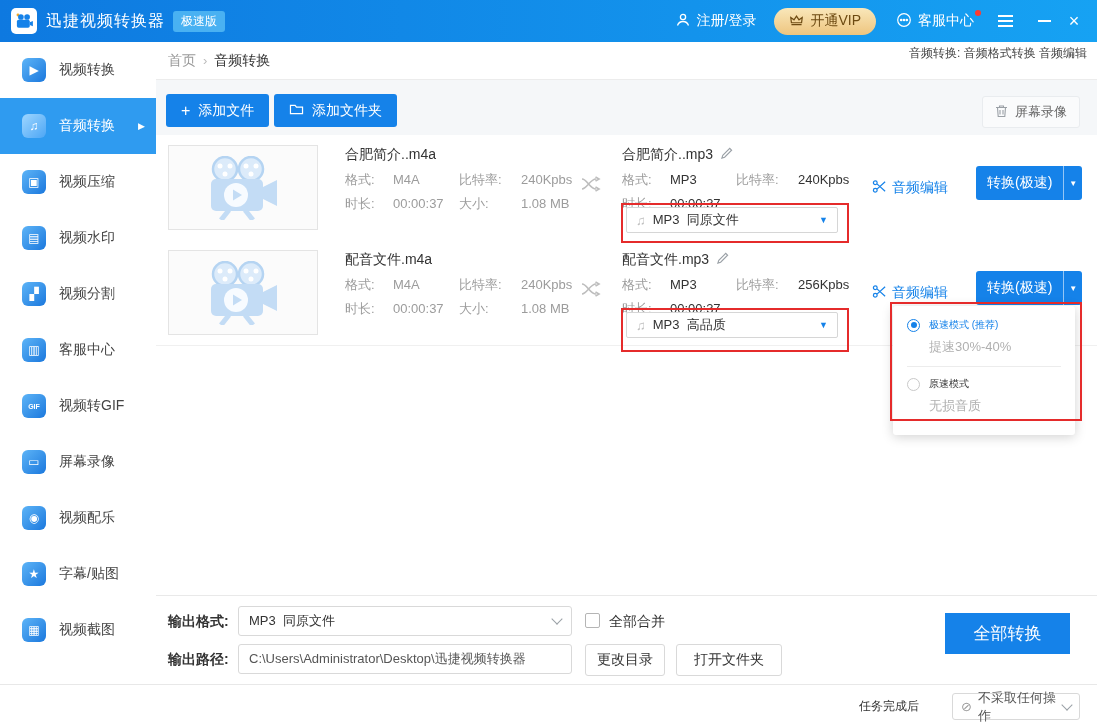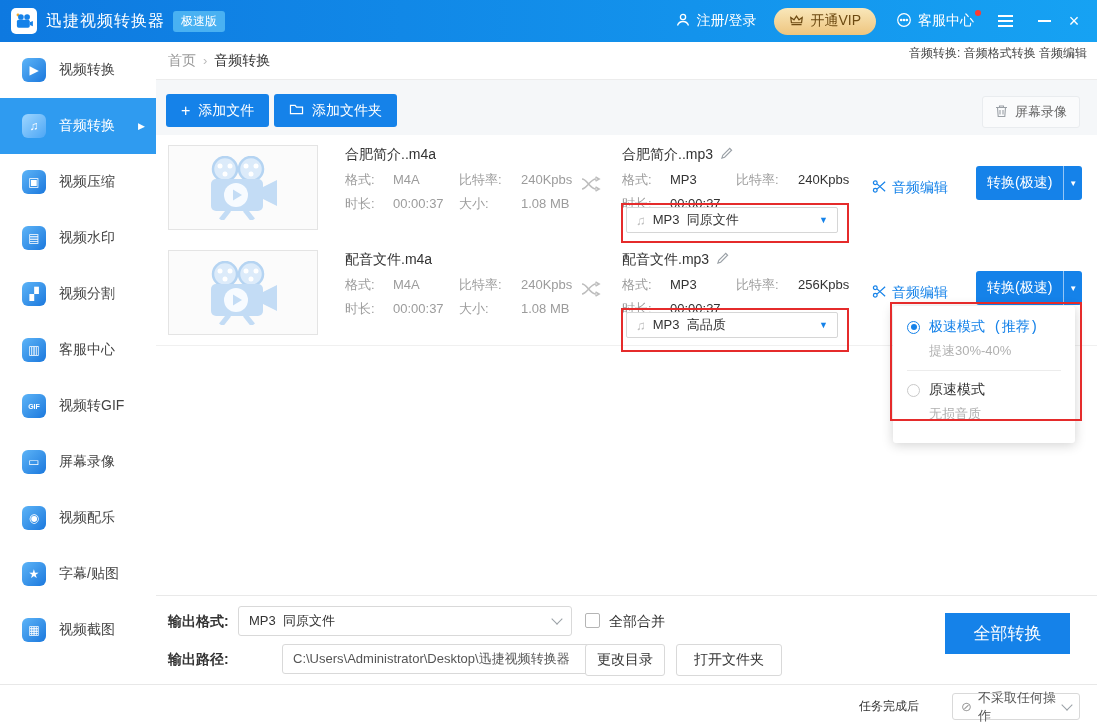--- a/index.html
+++ b/index.html
@@ -67,41 +67,41 @@
   .convert-main{background:#1582e9;color:#fff;font-size:14px;padding:0 11px;display:flex;align-items:center;cursor:pointer;}
   .convert-caret{width:18px;background:#1582e9;border-left:1px solid rgba(255,255,255,.55);display:flex;align-items:center;justify-content:center;font-size:8px;color:#fff;cursor:pointer;}
 
   
   .speed-popup{position:absolute;left:893px;top:306px;width:182px;background:#fff;border-radius:3px;box-shadow:0 2px 12px rgba(0,0,0,.18);padding:12px 0 10px;z-index:20;box-sizing:border-box;}
   .opt{padding:0 14px;cursor:pointer;}
   .opt-head{display:flex;align-items:center;gap:9px;}
   .radio{width:13px;height:13px;border-radius:50%;border:1px solid #c9c9c9;box-sizing:border-box;position:relative;flex:none;background:#fff;}
   .radio.on{border-color:#1582e9;}
   .radio.on::after{content:"";position:absolute;left:2.5px;top:2.5px;width:6px;height:6px;border-radius:50%;background:#1582e9;}
-  .opt-label{font-size:14px;color:#333;font-family:Liberation Mono, monospace;}
+  .opt-label{font-size:10px;color:#333;}
   .opt-label.sel{color:#1582e9;}
   .opt-desc{font-size:13px;color:#b0b0b0;margin:6px 0 10px 22px;}
   .pop-div{border-top:1px solid #ececec;margin:0 14px 10px;}
 
   
   .redbox{position:absolute;border:2px solid #e52b2b;z-index:30;pointer-events:none;}
   .rb1{left:621px;top:203px;width:224px;height:36px;}
   .rb2{left:621px;top:308px;width:224px;height:40px;}
   .rb3{left:890px;top:302px;width:188px;height:115px;}
 
   
   .outpanel{position:absolute;left:156px;top:595px;right:0;height:89px;background:#fff;border-top:1px solid #e9e9e9;box-sizing:border-box;}
   .out-label{position:absolute;left:12px;font-size:14px;color:#333;line-height:30px;font-weight:bold;}
   .lblA{top:10px;} .lblB{top:48px;}
   .selectbox{position:absolute;left:82px;top:10px;width:334px;height:30px;border:1px solid #d9d9d9;border-radius:3px;background:#fff;display:flex;align-items:center;padding:0 10px;gap:6px;font-size:13px;color:#555;box-sizing:border-box;cursor:pointer;}
   .chev{width:7px;height:7px;border-right:1.5px solid #9aa0a6;border-bottom:1.5px solid #9aa0a6;transform:rotate(45deg);margin-top:-4px;flex:none;}
   .selectbox .chev{margin-left:auto;}
   .cbx{position:absolute;left:429px;top:17px;width:15px;height:15px;border:1px solid #b5b5b5;border-radius:2px;background:#fff;box-sizing:border-box;cursor:pointer;}
   .cbx-label{position:absolute;left:453px;top:10px;font-size:14px;color:#333;line-height:30px;}
-  .path-input{position:absolute;left:82px;top:48px;width:334px;height:30px;border:1px solid #d9d9d9;border-radius:3px;font-size:13px;color:#555;padding:0 10px;box-sizing:border-box;font-family:"Liberation Sans","DejaVu Sans",sans-serif;margin-left:44px;}
+  .path-input{position:absolute;left:82px;top:48px;width:334px;height:30px;border:1px solid #d9d9d9;border-radius:3px;font-size:13px;color:#555;padding:0 10px;box-sizing:border-box;font-family:"Liberation Sans","DejaVu Sans",sans-serif;}
   .btn-gray{position:absolute;top:48px;height:32px;background:#fff;border:1px solid #d9d9d9;border-radius:3px;font-size:14px;color:#333;display:flex;align-items:center;justify-content:center;cursor:pointer;box-sizing:border-box;}
   .btn-chg{left:429px;width:80px;}
   .btn-open{left:520px;width:106px;}
   .btn-convert-all{position:absolute;right:27px;top:17px;width:125px;height:41px;background:#1582e9;border-radius:0;color:#fff;font-size:17px;display:flex;align-items:center;justify-content:center;cursor:pointer;text-align:right;}
 
   
   .statusbar{position:absolute;left:0;right:0;top:684px;height:42px;background:#fff;border-top:1px solid #e8e8e8;box-sizing:border-box;}
   .sb-label{position:absolute;right:178px;top:0;line-height:42px;font-size:12px;color:#333;}
   .sb-select{position:absolute;right:17px;top:8px;width:128px;height:27px;border:1px solid #d9d9d9;border-radius:3px;background:#fff;display:flex;align-items:center;padding:0 8px;gap:6px;font-size:13px;color:#555;box-sizing:border-box;cursor:pointer;}
   .sb-noico{color:#999;font-size:13px;}

